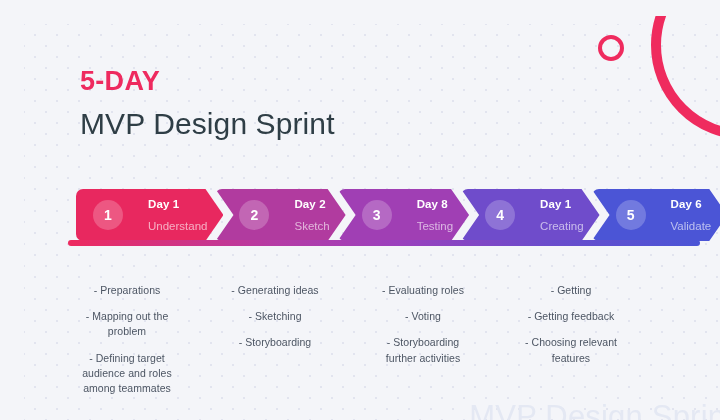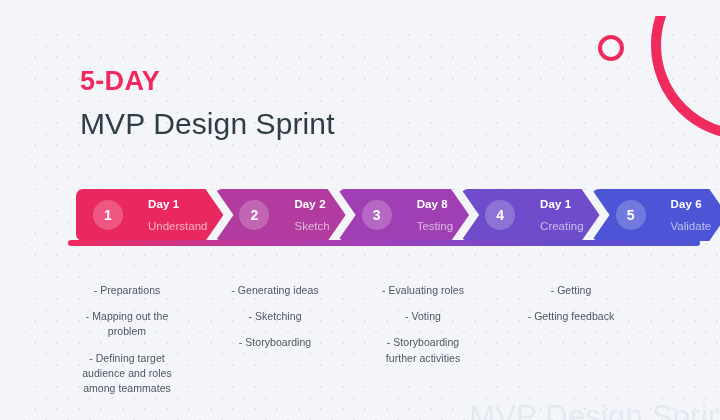--- a/index.html
+++ b/index.html
@@ -185,14 +185,15 @@
       <div class="bullet">- Storyboarding</div>
     </div>
     <div class="col">
       <div class="bullet">- Evaluating roles</div>
       <div class="bullet">- Voting</div>
       <div class="bullet">- Storyboarding further activities</div>
     </div>
     <div class="col">
       <div class="bullet">- Getting</div>
       <div class="bullet">- Getting feedback</div>
+      <div class="bullet">- Choosing relevant features</div>
     </div>
   </div>
 
 </body></html>

